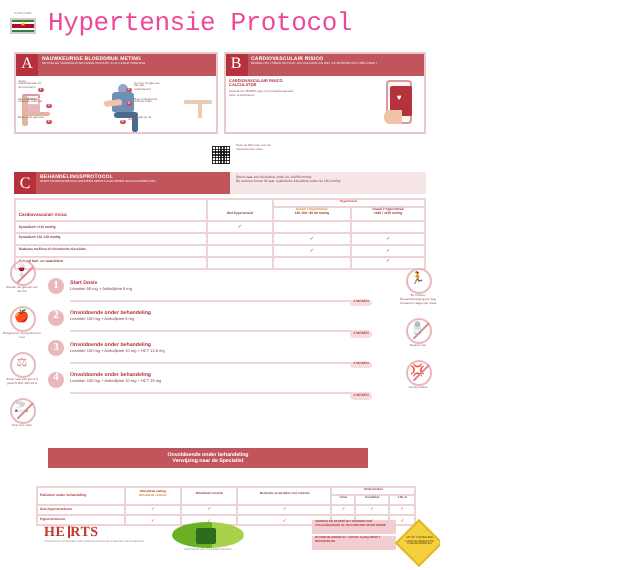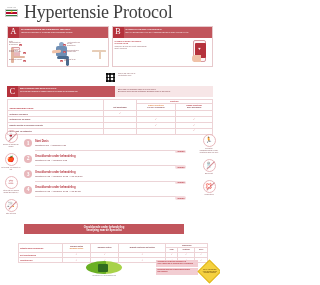--- a/index.html
+++ b/index.html
@@ -18,21 +18,21 @@
   .header { position:absolute; left:0; top:0; width:220px; height:24px; display:flex; align-items:center; }
   .flag-wrap { margin-left:5px; width:13px; }
   .flag-caption { font-size:1.5px; color:#8a8a8a; text-align:center; letter-spacing:.1px; margin-bottom:.5px; }
   .flag { width:13px; height:8.5px; border:0.3px solid #cfcfcf; position:relative; overflow:hidden; }
   .flag .g1 { position:absolute; left:0; top:0; width:100%; height:22%; background:#377e3f; }
   .flag .w1 { position:absolute; left:0; top:22%; width:100%; height:11%; background:#fff; }
   .flag .r  { position:absolute; left:0; top:33%; width:100%; height:34%; background:#b40a2d; }
   .flag .w2 { position:absolute; left:0; top:67%; width:100%; height:11%; background:#fff; }
   .flag .g2 { position:absolute; left:0; top:78%; width:100%; height:22%; background:#377e3f; }
   .flag .star { position:absolute; left:50%; top:50%; transform:translate(-50%,-50%); color:#ffd21e; font-size:3.6px; line-height:1; }
-  .title { font-family:Liberation Serif, serif; color:#404040; font-size:18px; margin-left:6px; letter-spacing:-0.2px; }
+  .title { font-family:Liberation Mono, monospace; color:#ec4899; font-size:13px; margin-left:6px; letter-spacing:-0.2px; }
 
   
   .ab-row { position:absolute; left:7px; top:26px; width:206px; height:41px; display:flex; gap:3px; }
   .card { flex:1; border:0.4px solid #e7c9cc; background:#fff; position:relative; overflow:hidden; }
   .card-head { height:10.5px; background:#c1555c; display:flex; align-items:stretch; }
   .letter-box { width:11px; background:#b5323c; color:#fff; font-family:"Liberation Serif", serif;
                 font-size:8px; display:flex; align-items:center; justify-content:center; }
   .card-head-txt { flex:1; padding:1.2px 2px 0 2px; color:#fff; }
   .card-head-txt .h1 { font-size:2.5px; font-weight:bold; letter-spacing:.12px; }
   .card-head-txt .h2 { font-size:1.55px; line-height:1.35; opacity:.92; margin-top:.4px; }
@@ -435,20 +435,28 @@
             <td class="chk">✓</td>
             <td class="chk">✓</td>
             <td class="chk">✓</td>
             <td class="chk">✓</td>
             <td class="chk">✓</td>
           </tr>
         </tbody>
     </table>
   </div>
 
+  <div class="hearts">
+    <div class="w">
+      <span>HE</span>
+      <span class="bar"></span>
+      <span>RTS</span>
+    </div>
+    <div class="sub">TECHNICAL PACKAGE FOR CARDIOVASCULAR DISEASE MANAGEMENT</div>
+  </div>
 
   <div class="moh">
     <div class="oval">
         <div class="m"></div>
       </div>
     <div class="cap">MINISTERIE VAN VOLKSGEZONDHEID</div>
   </div>
 
   <div class="alerts" id="alerts-list">
       <div class="alert">VERWIJS DE PATIËNT BIJ TEKENEN VAN ORGAANSCHADE OF SECUNDAIRE HYPERTENSIE</div>

